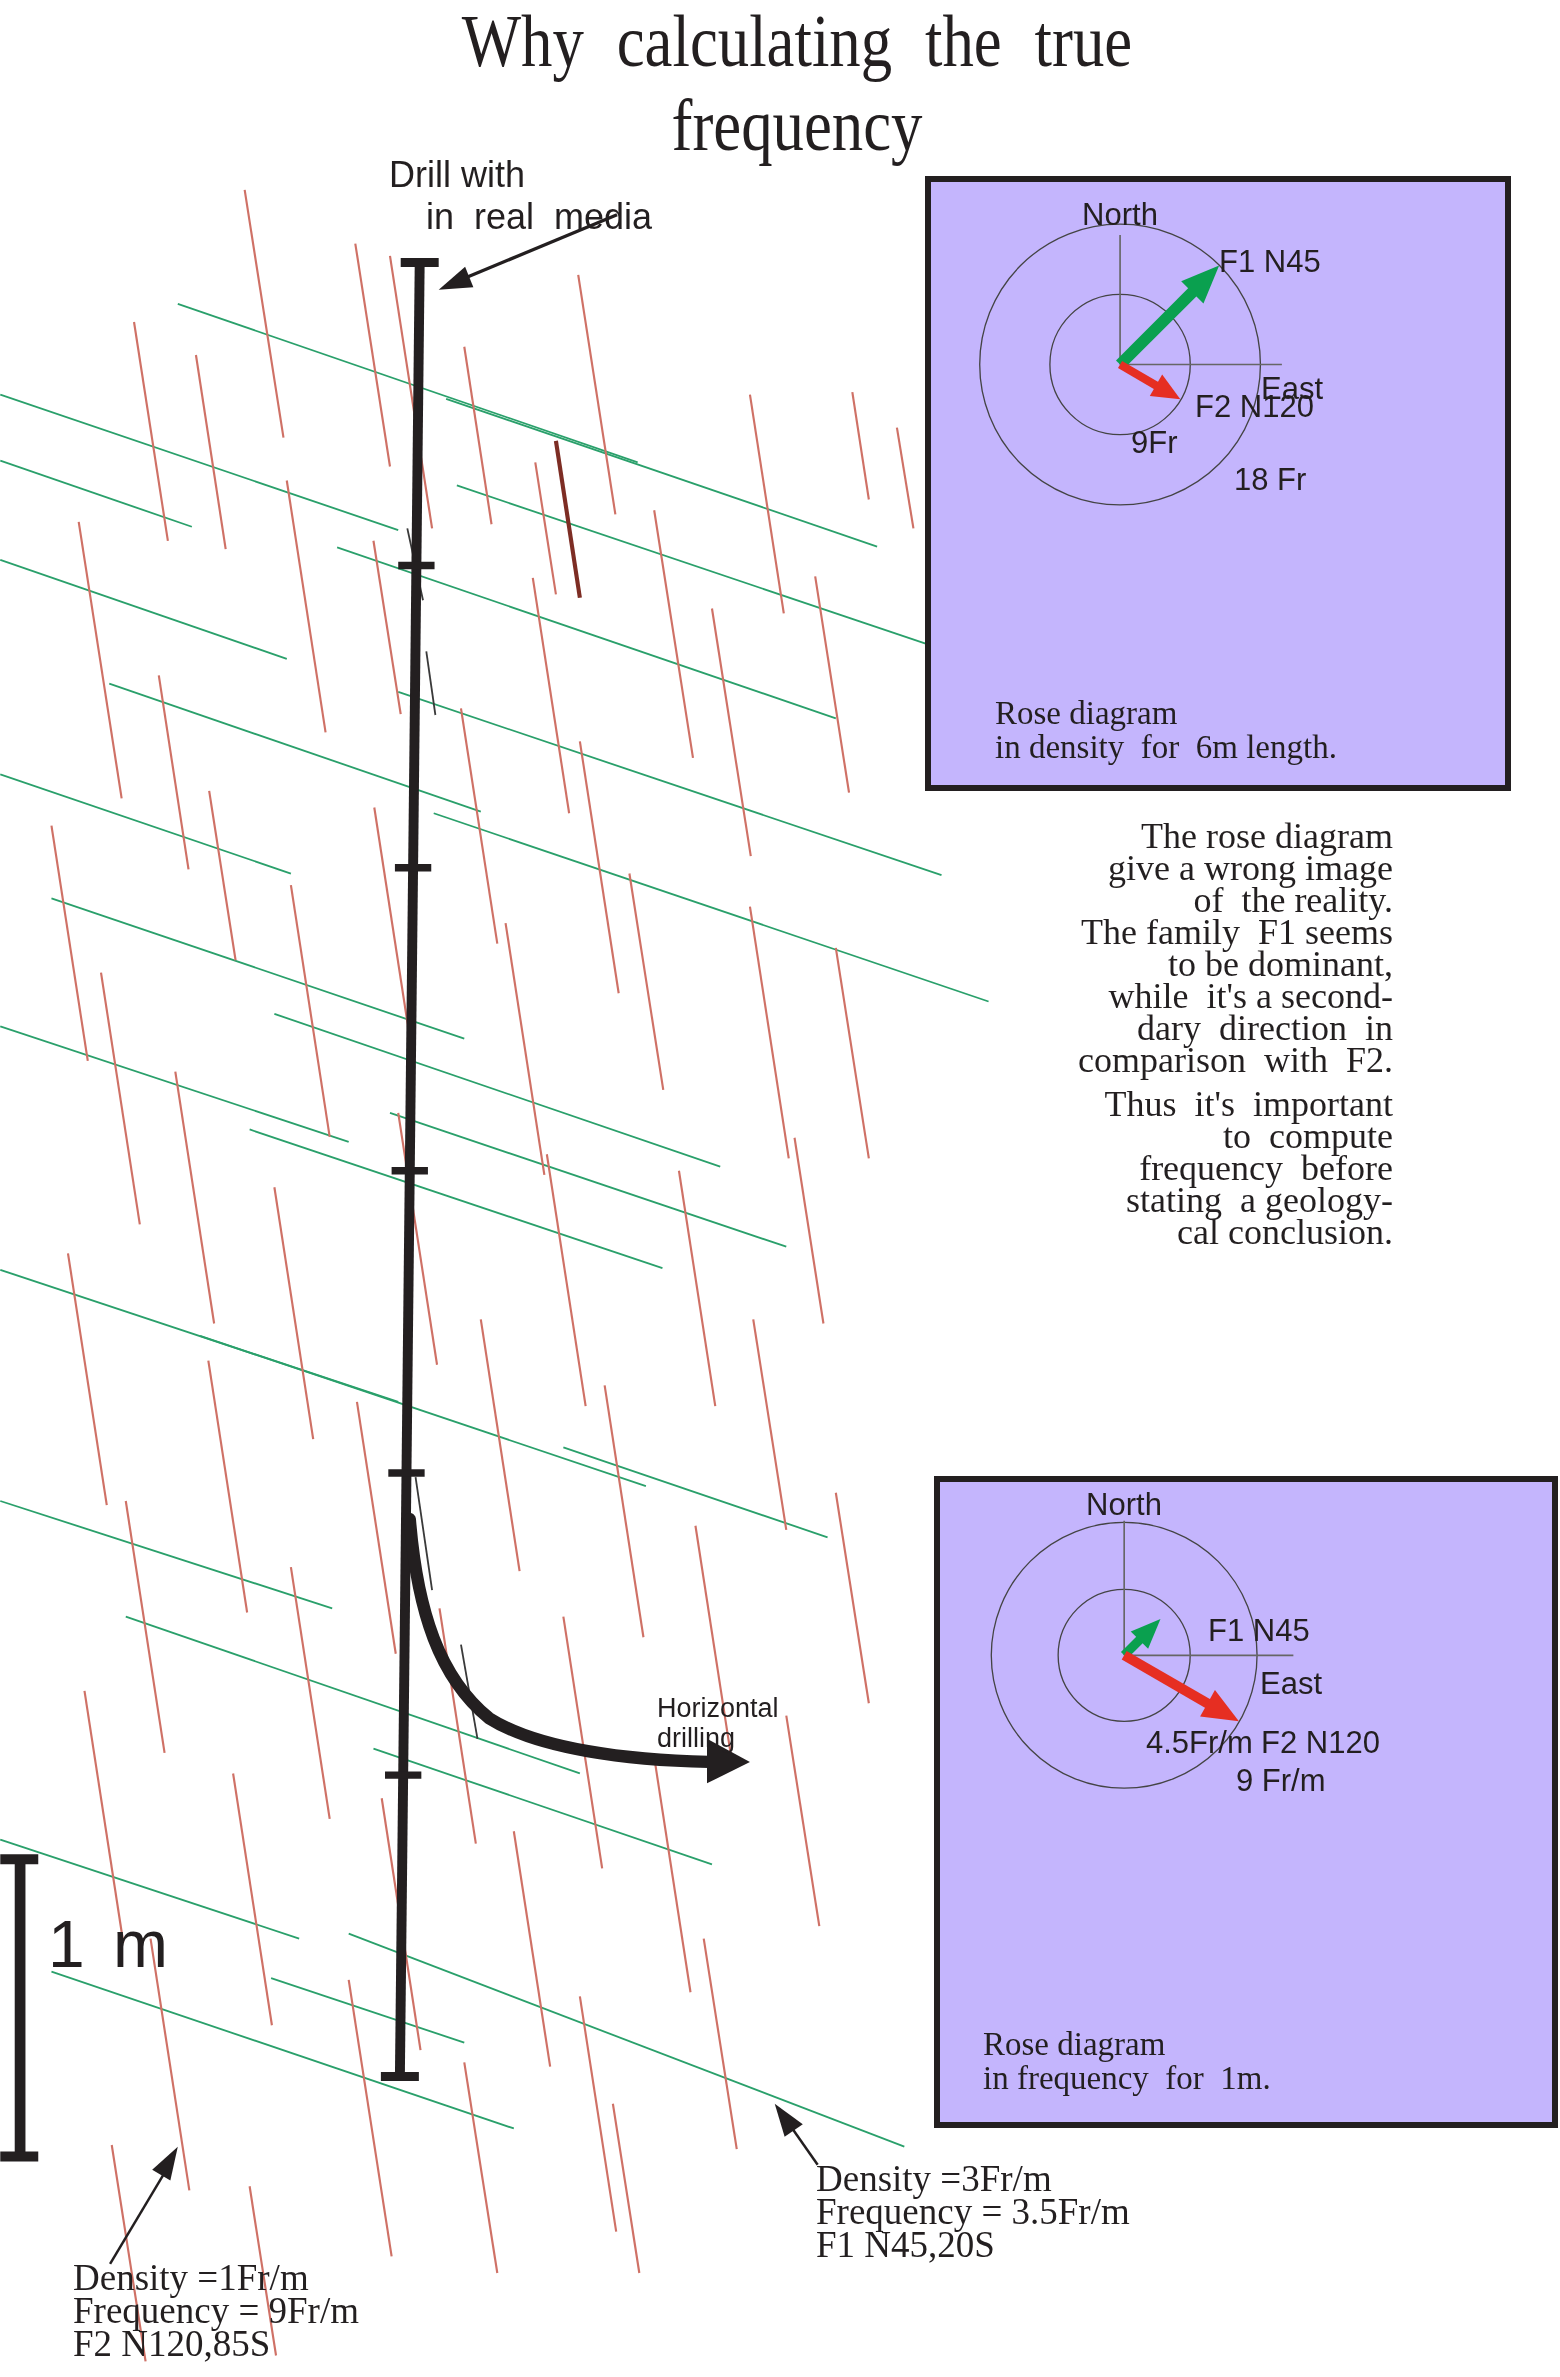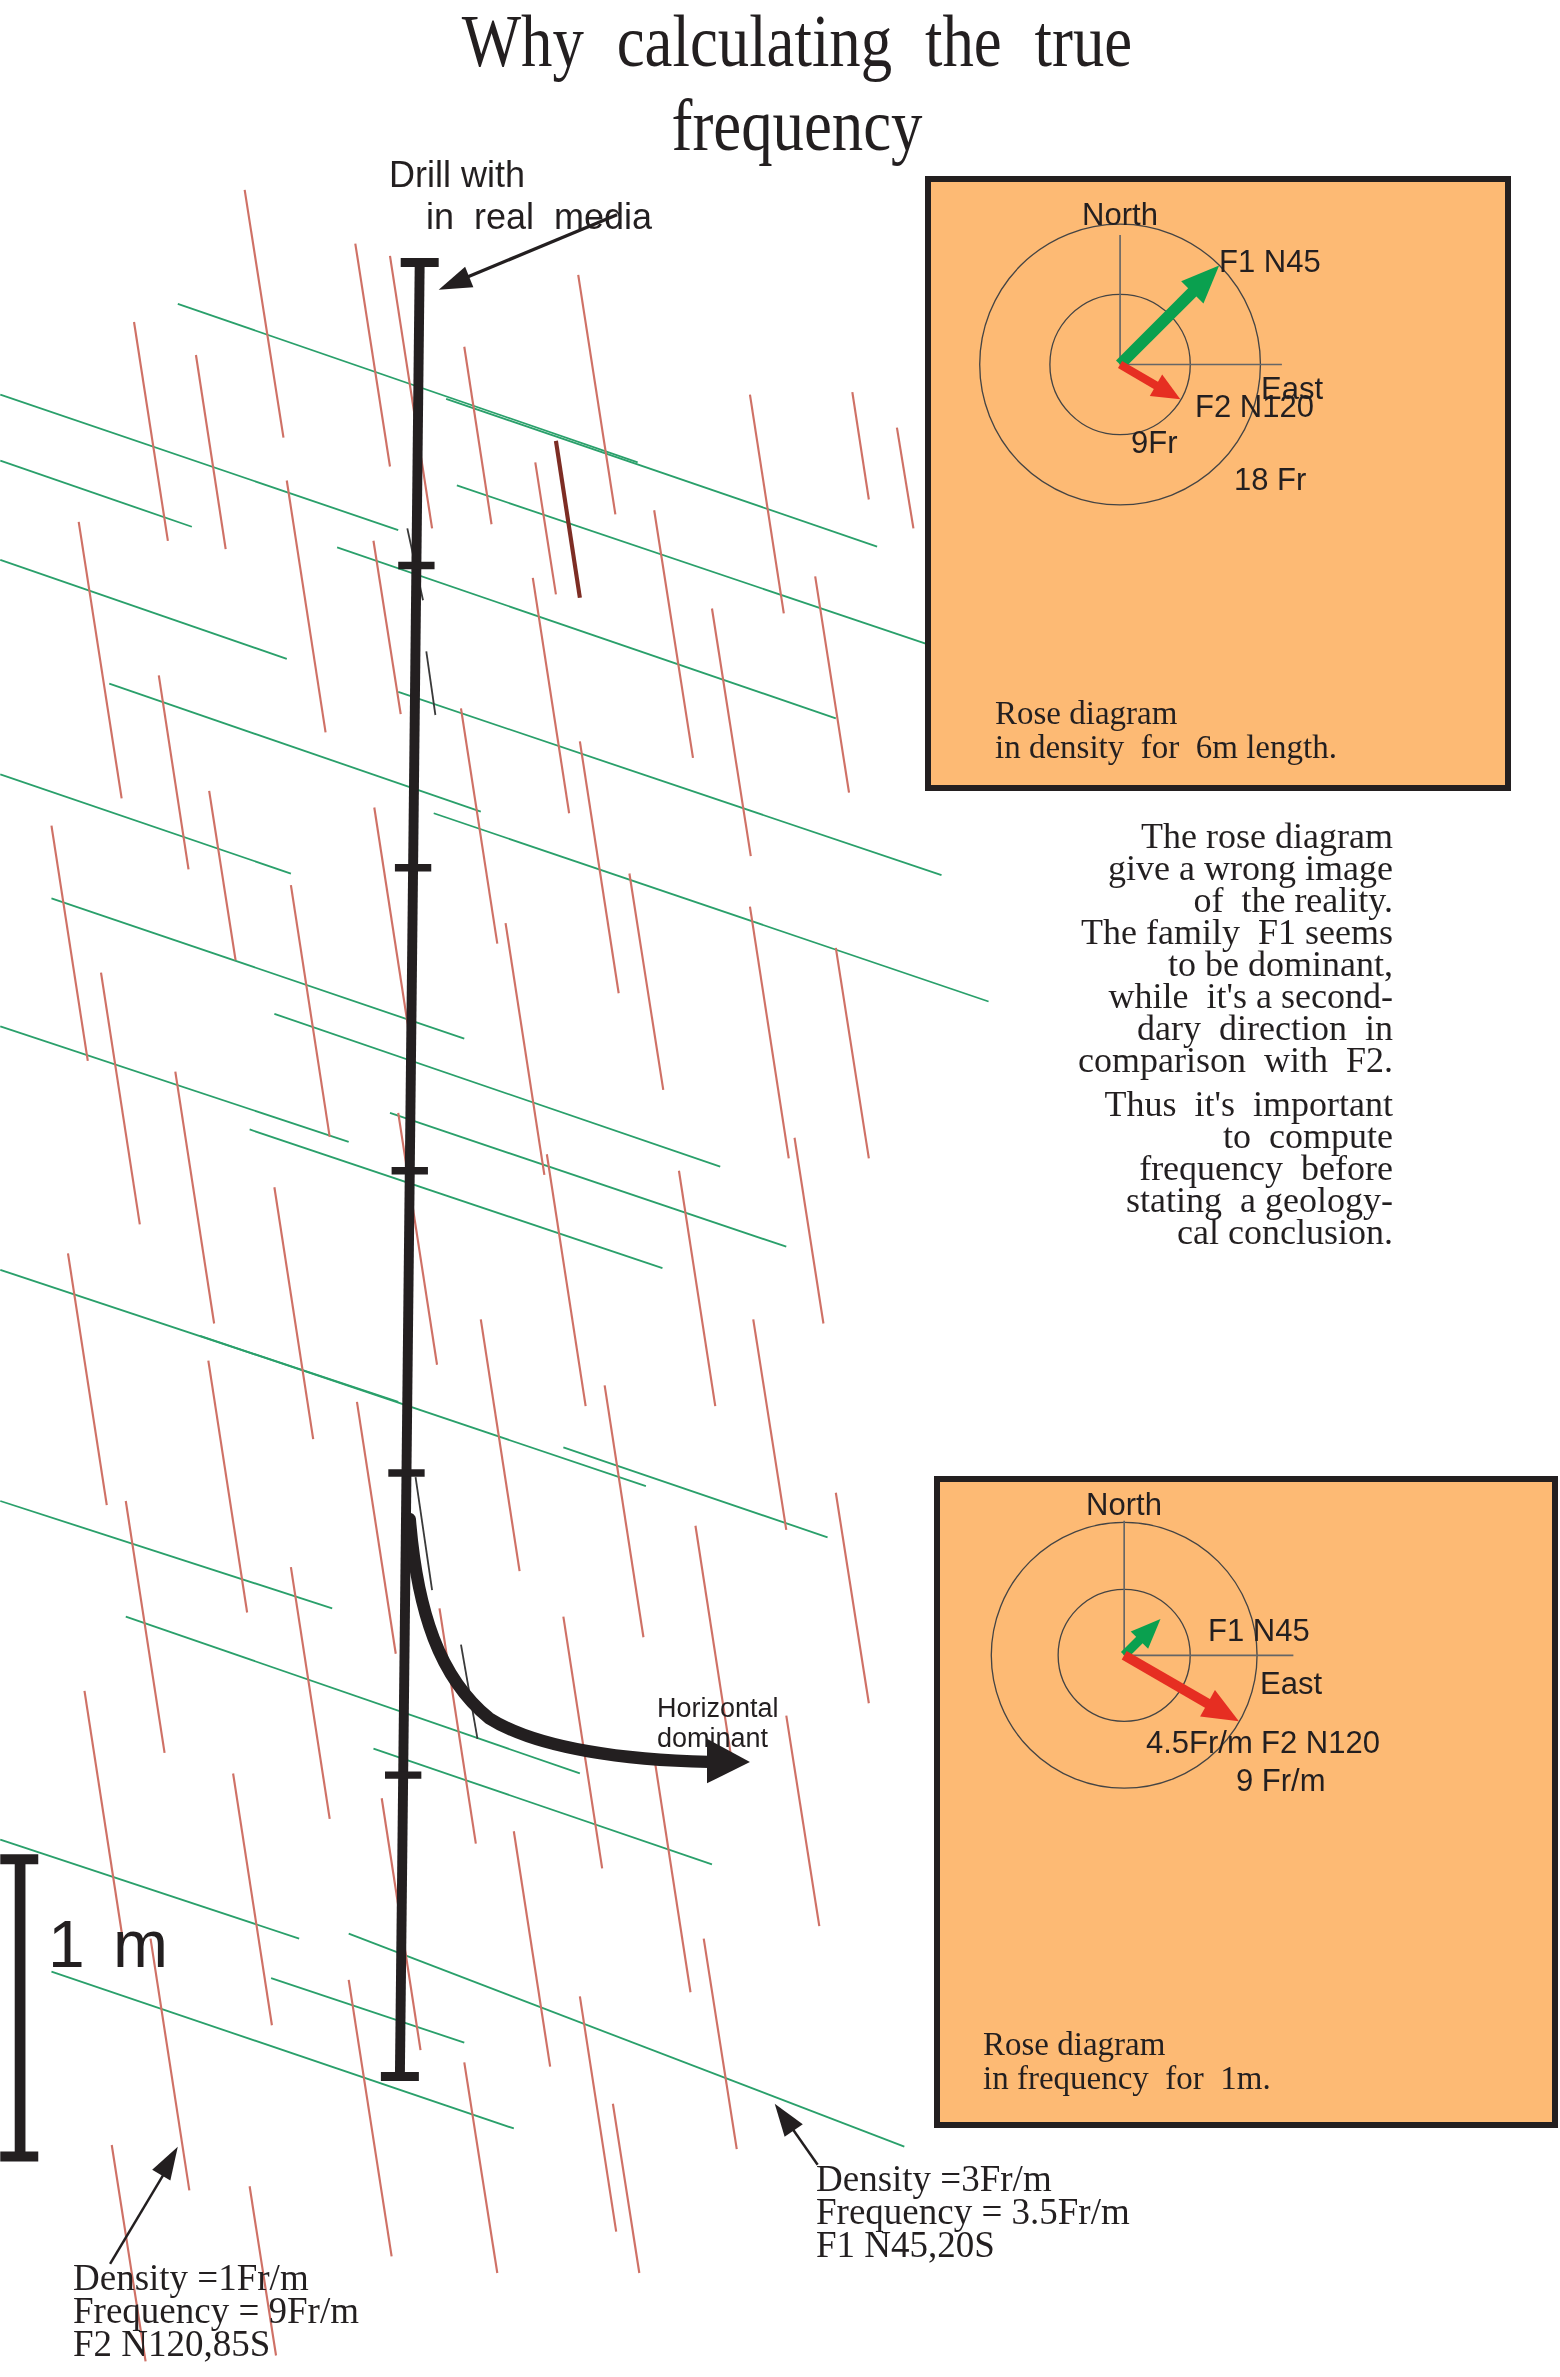--- a/index.html
+++ b/index.html
@@ -6,21 +6,21 @@
   .abs{position:absolute}
   .serif{font-family:"Liberation Serif",serif;color:#231f20}
   .sans{font-family:"Liberation Sans",sans-serif;color:#231f20}
   .pre{white-space:pre-wrap}
   #scene{position:absolute;left:0;top:0;z-index:1}
   line.g{stroke:#2aa06b;stroke-width:2.2}
   line.r{stroke:#cf7166;stroke-width:2.6}
   line.d{stroke:#3a3a3a;stroke-width:2.2}
   line.m{stroke:#7d2d24;stroke-width:5}
   line.k{stroke:#231f20}
-  .rose-box{position:absolute;background:#fdba74;border:6.6px solid #231f20;z-index:2}
+  .rose-box{position:absolute;background:#c4b5fd;border:6.6px solid #231f20;z-index:2}
   .rose-box svg{position:absolute;left:0;top:0}
   .rose-label{position:absolute;font-size:31px;line-height:33px}
   .txt{z-index:3}
   #title{left:256px;top:0px;width:1082px;text-align:center;font-size:73px;letter-spacing:0px;word-spacing:20px;transform:scaleX(0.86)}
   #commentary1,#commentary2{left:1035px;width:358px;text-align:right;font-size:36px;line-height:32px}
   .annot{font-size:37px;line-height:33px}
   .caption{font-size:33px;line-height:34px}
 </style>
 </head>
 <body>
@@ -160,21 +160,21 @@
     <polygon points="938,2548 972,2573 950,2588" fill="#231f20"></polygon>
   </g>
 </svg>
 
 <div id="title" class="abs serif txt">Why calculating the true frequency</div>
 
 <span class="abs sans txt pre" style="left:457px;top:154px;font-size:36px;transform:translateX(-50%)">Drill with</span>
 <span class="abs sans txt pre" style="left:539px;top:196px;font-size:36px;transform:translateX(-50%)">in  real  media</span>
 
 <div class="abs sans txt pre" style="left:657px;top:1693px;font-size:27px;line-height:30px">Horizontal
-dominant</div>
+drilling</div>
 
 <div class="abs sans txt" style="left:48px;top:1906px;font-size:66px;font-weight:normal;letter-spacing:5px">1 m</div>
 
 <div id="commentary1" class="abs serif txt pre" style="top:820px">The rose diagram
 give a wrong image
 of  the reality.
 The family  F1 seems
 to be dominant,
 while  it's a second-
 dary  direction  in

